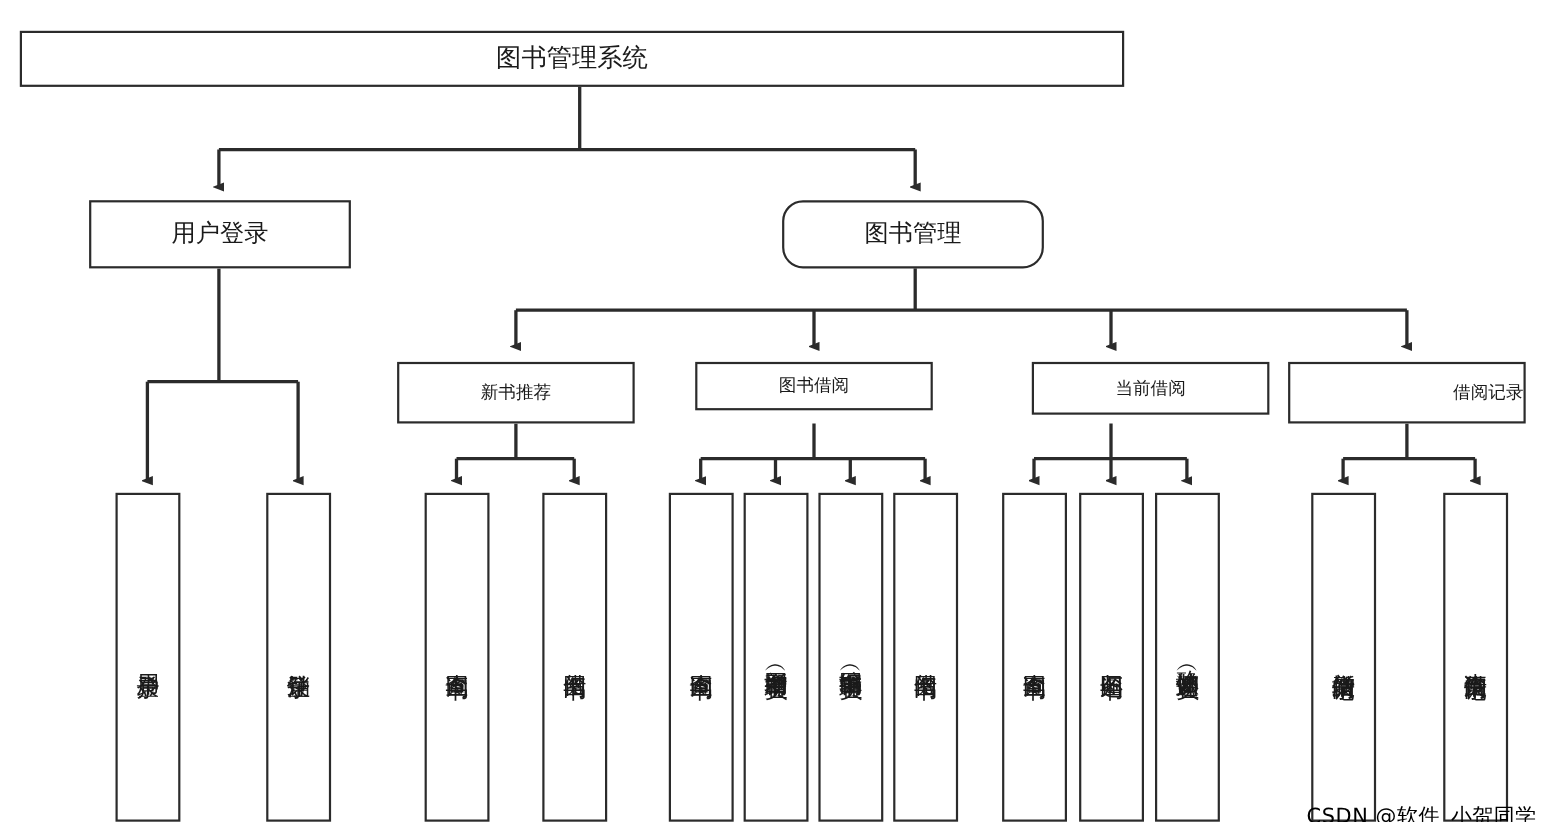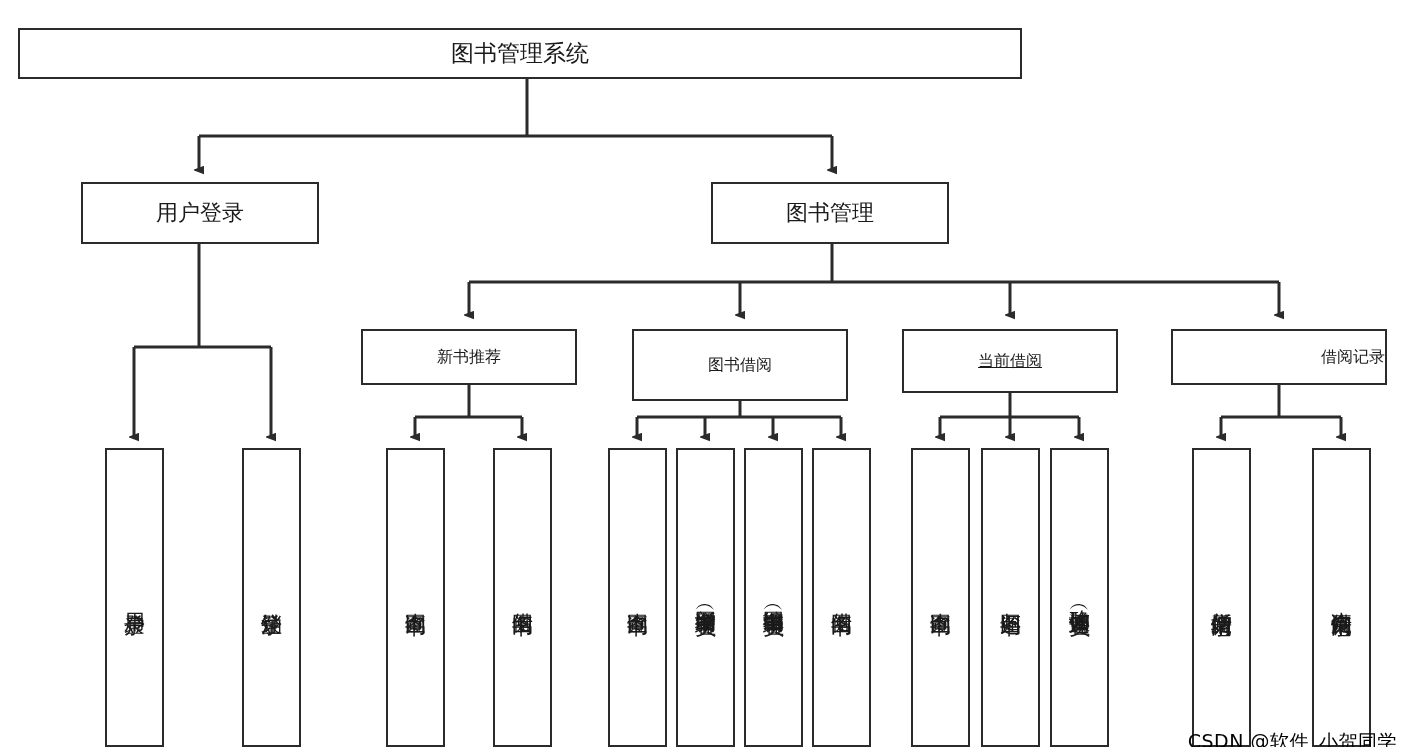--- a/index.html
+++ b/index.html
@@ -134,33 +134,33 @@
   </svg>
 
   <div class="node node-root" style="left:18px; top:16px; width:1004px; height:51px;">
     <span class="node-label">图书管理系统</span>
   </div>
 
   <div class="node node-level2" style="left:81px; top:170px; width:238px; height:62px;">
     <span class="node-label">用户登录</span>
   </div>
 
-  <div class="node node-level2" style="left:711px; top:170px; width:238px; height:62px;">
+  <div class="node node-level2" style="left:711px; top:170px; width:238px; height:62px;border-radius:19px;">
     <span class="node-label">图书管理</span>
   </div>
 
   <div class="node node-level3" style="left:361px; top:317px; width:216px; height:56px;">
     <span class="node-label">新书推荐</span>
   </div>
 
-  <div class="node node-level3" style="left:632px; top:317px; width:216px; height:72px;">
+  <div class="node node-level3" style="left:632px; top:317px; width:216px; height:44px;font-family:Liberation Mono, monospace;">
     <span class="node-label">图书借阅</span>
   </div>
 
-  <div class="node node-level3" style="left:902px; top:317px; width:216px; height:64px;text-decoration:underline;">
+  <div class="node node-level3" style="left:938px; top:317px; width:216px; height:48px;">
     <span class="node-label">当前借阅</span>
   </div>
 
   <div class="node node-level3" style="left:1171px; top:317px; width:216px; height:56px;justify-content:flex-end;">
     <span class="node-label">借阅记录</span>
   </div>
 
   <div class="node node-leaf vert" style="left:105px; top:436px; width:59px; height:299px;">
     <span class="node-label">用户登录</span>
   </div>

